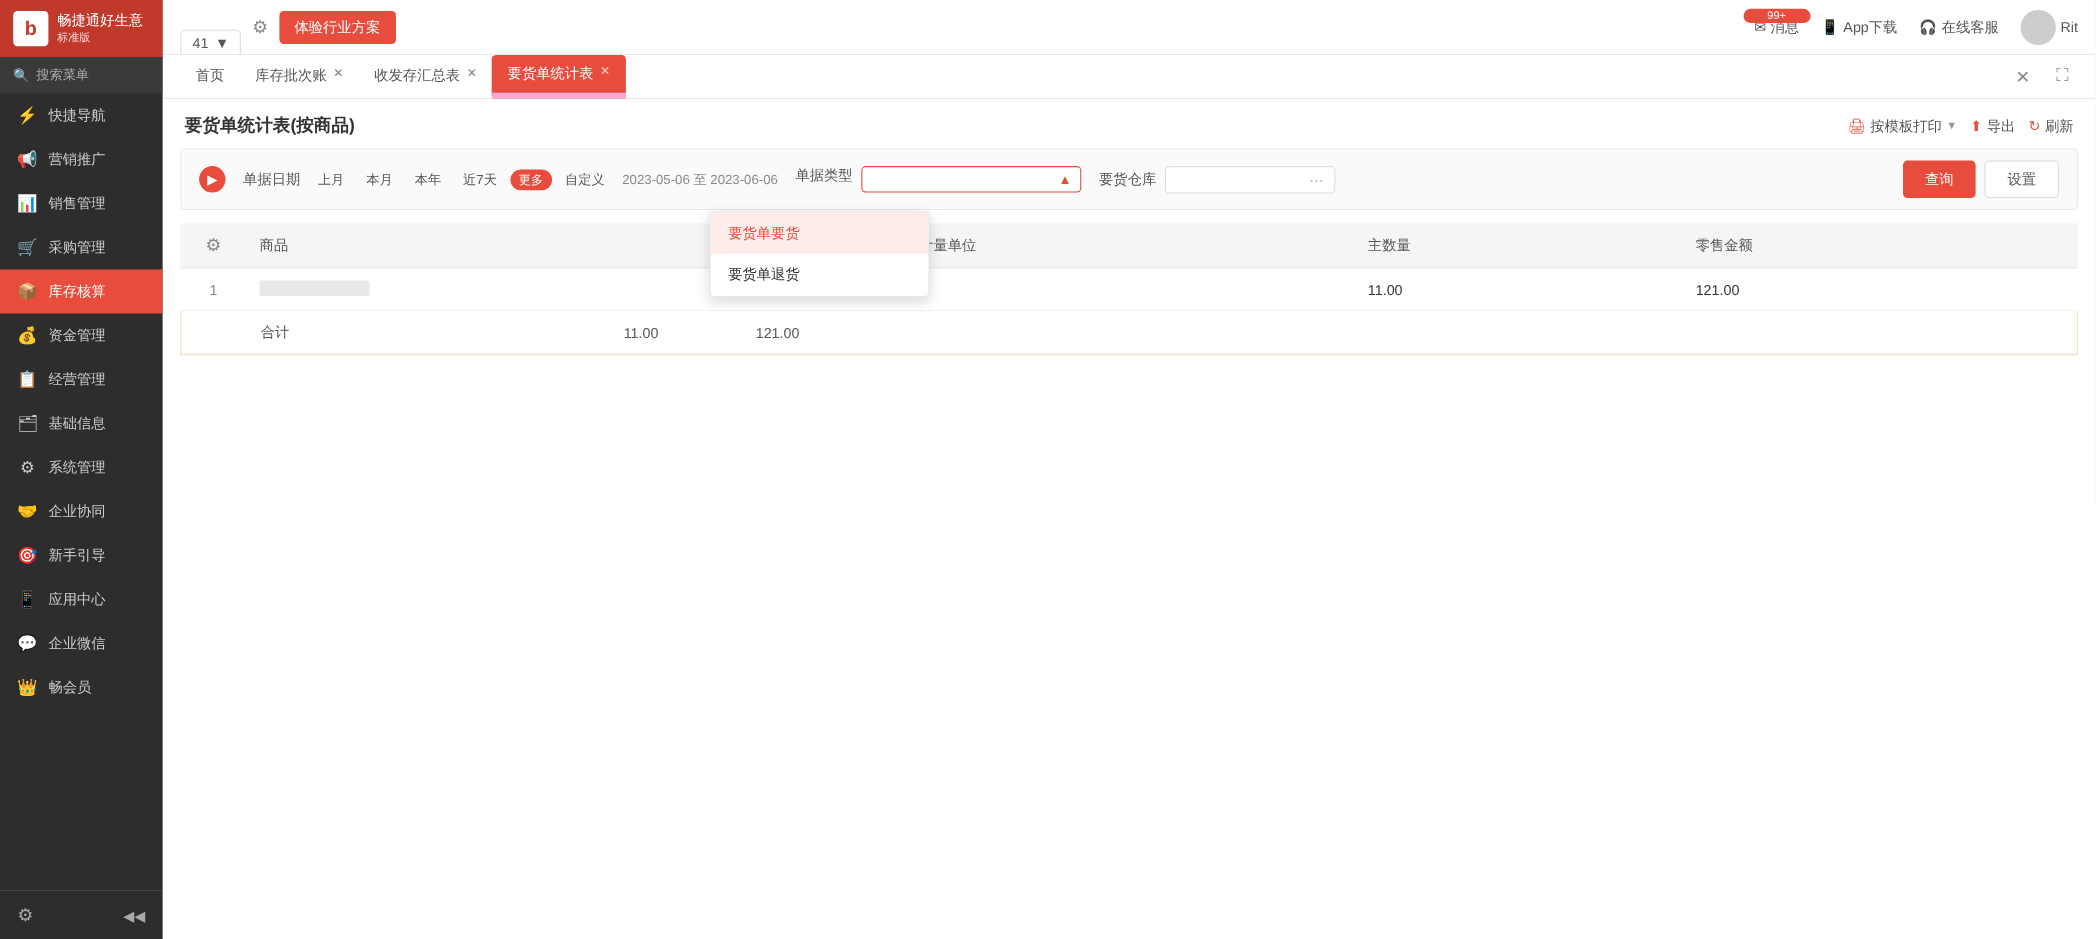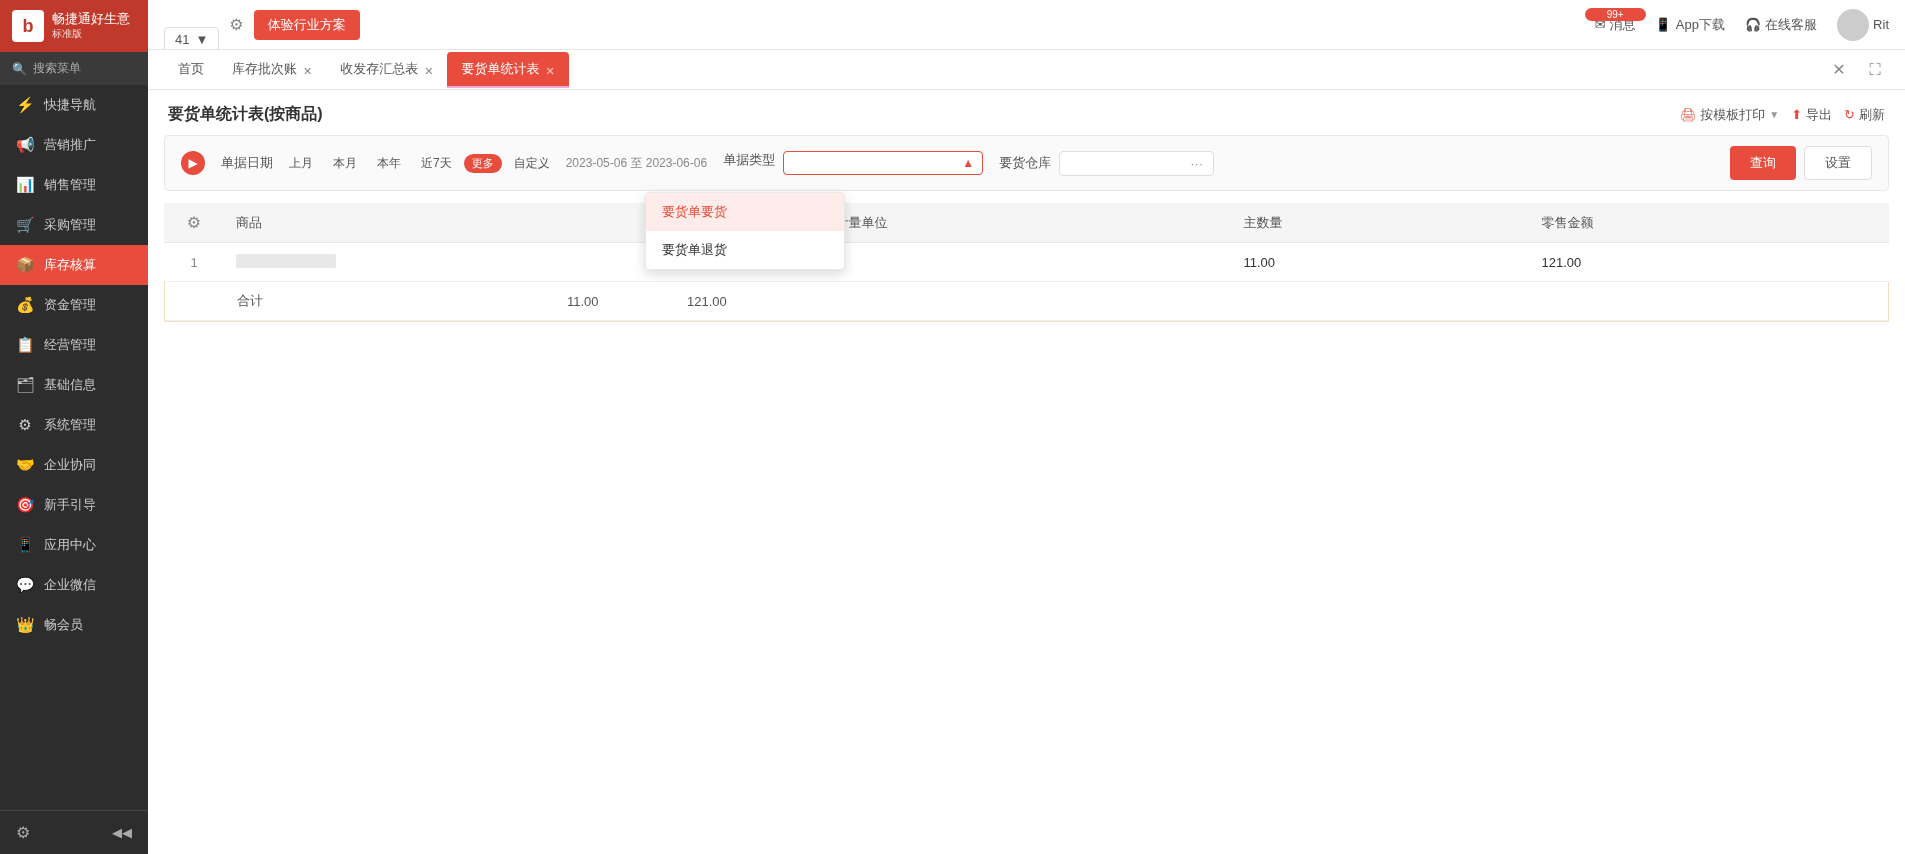--- a/index.html
+++ b/index.html
@@ -161,29 +161,29 @@
       height: 40px;
       gap: 0;
     }
     .tab-item {
       padding: 8px 14px;
       cursor: pointer;
       font-size: 13px;
       color: #555;
       border-bottom: 2px solid transparent;
       display: flex;
-      align-items: flex-end;
+      align-items: flex-start;
       gap: 6px;
       white-space: nowrap;
     }
     .tab-item.active {
       color: white;
       background: #e74c3c;
       border-radius: 4px 4px 0 0;
-      border-bottom: 2px solid #f9a8d4;
+      border-bottom: 6px solid #f9a8d4;
     }
     .tab-item .close-icon { font-size: 11px; opacity: 0.7; }
     .tab-bar-end {
       margin-left: auto;
       display: flex;
       align-items: center;
       gap: 8px;
     }
     .tab-bar-end-btn {
       width: 28px;

